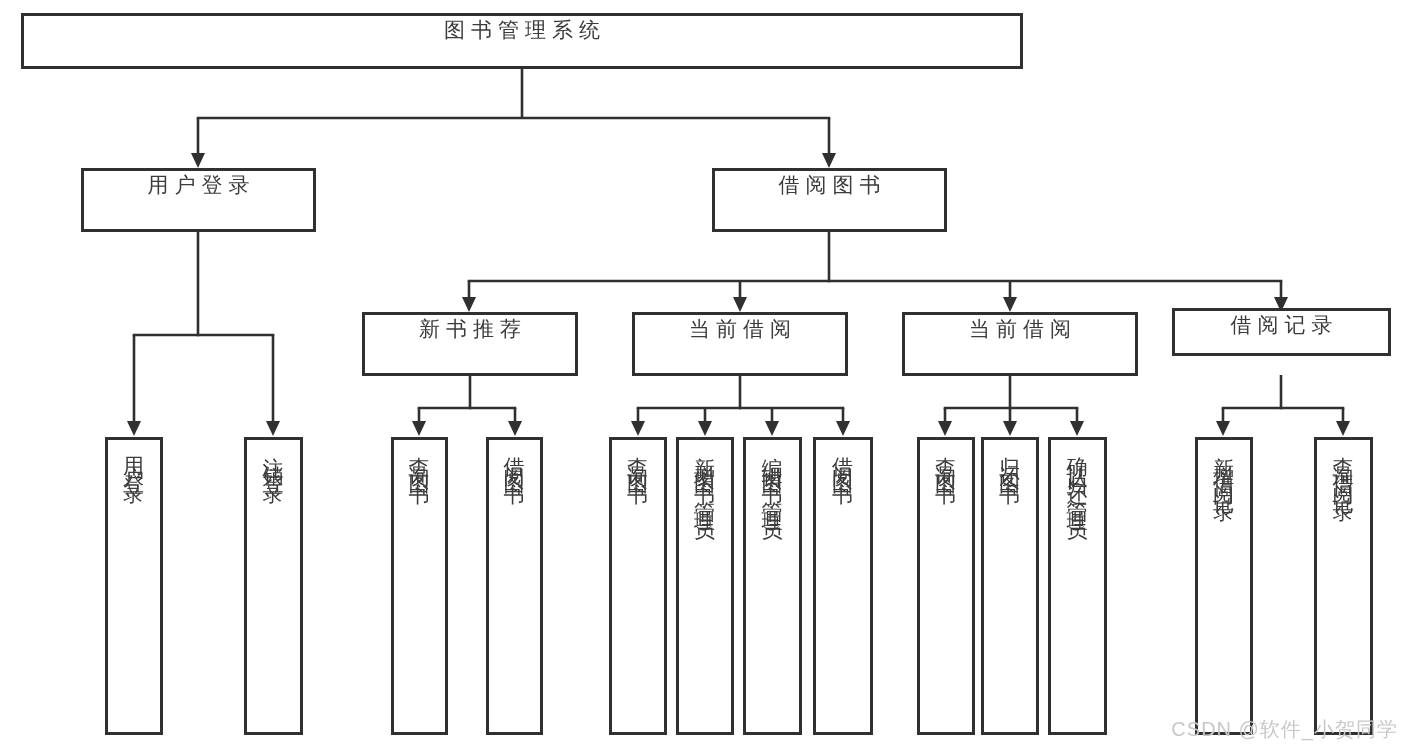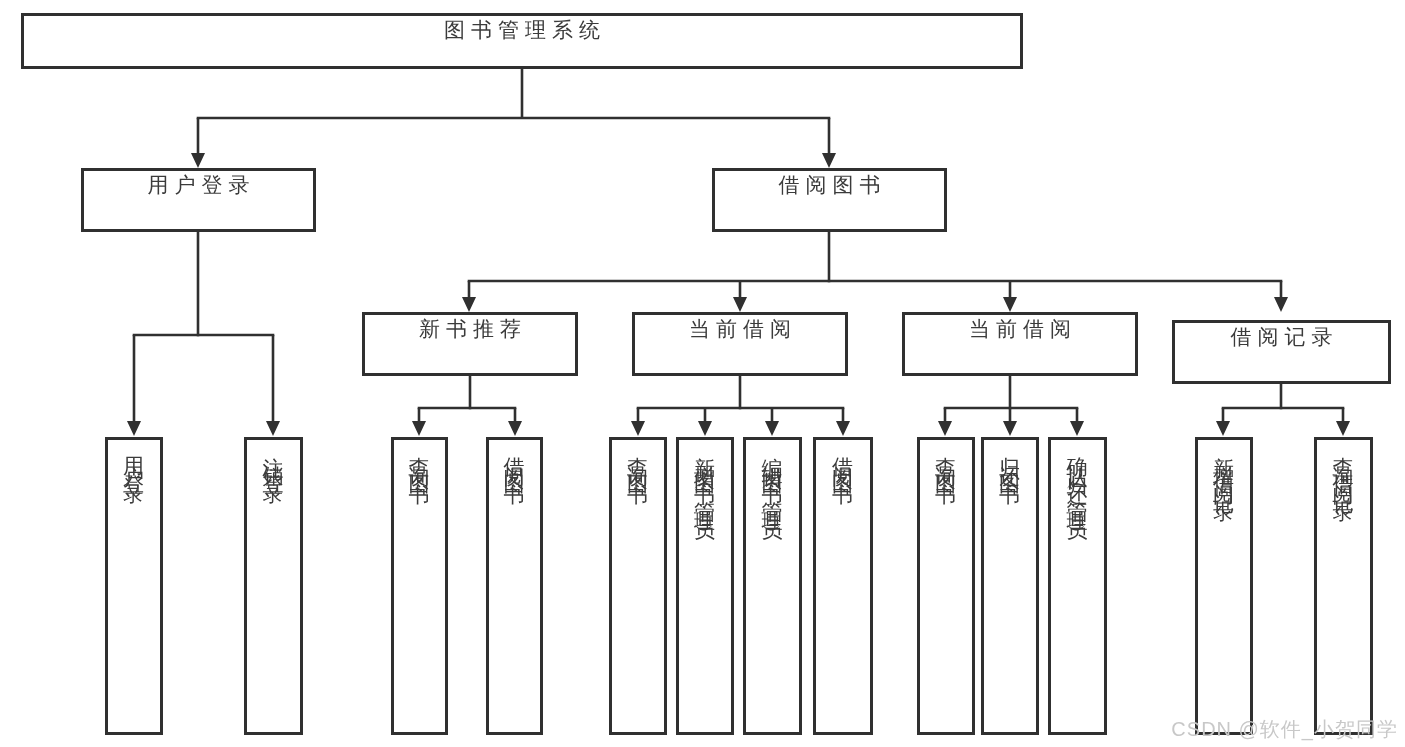--- a/index.html
+++ b/index.html
@@ -112,21 +112,21 @@
 
   <div class="node" style="left:362px;top:312px;width:216px;height:64px">
     <span>新书推荐</span>
   </div>
   <div class="node" style="left:632px;top:312px;width:216px;height:64px">
     <span>当前借阅</span>
   </div>
   <div class="node" style="left:902px;top:312px;width:236px;height:64px">
     <span>当前借阅</span>
   </div>
-  <div class="node" style="left:1172px;top:320px;width:219px;height:64px">
+  <div class="node" style="left:1172px;top:308px;width:219px;height:48px">
     <span>借阅记录</span>
   </div>
 
   <div class="node leaf" style="left:105px;top:437px;width:58px;height:298px">
     <span class="vtext">用户登录</span>
   </div>
   <div class="node leaf" style="left:244px;top:437px;width:59px;height:298px">
     <span class="vtext">注销登录</span>
   </div>
 

